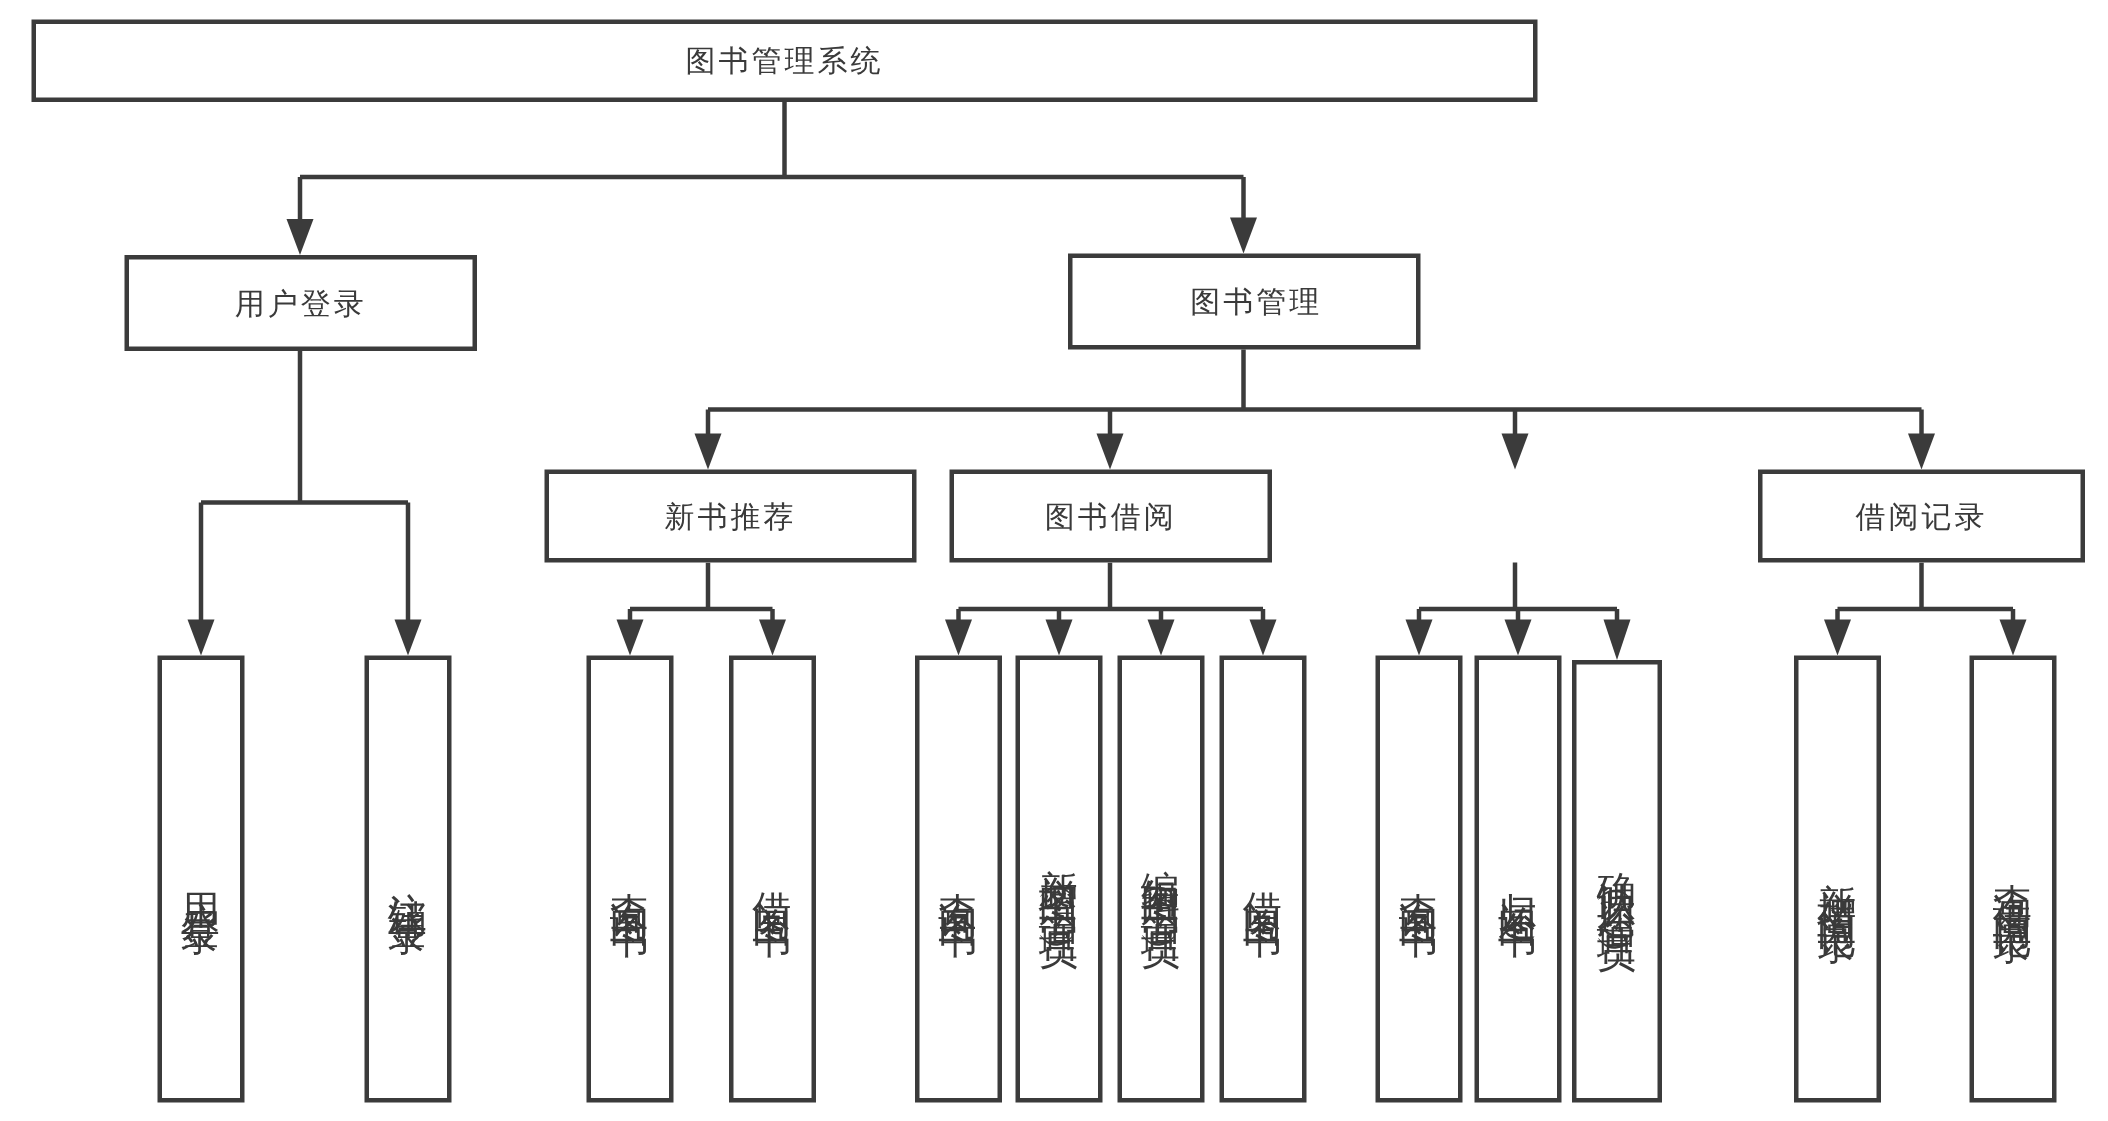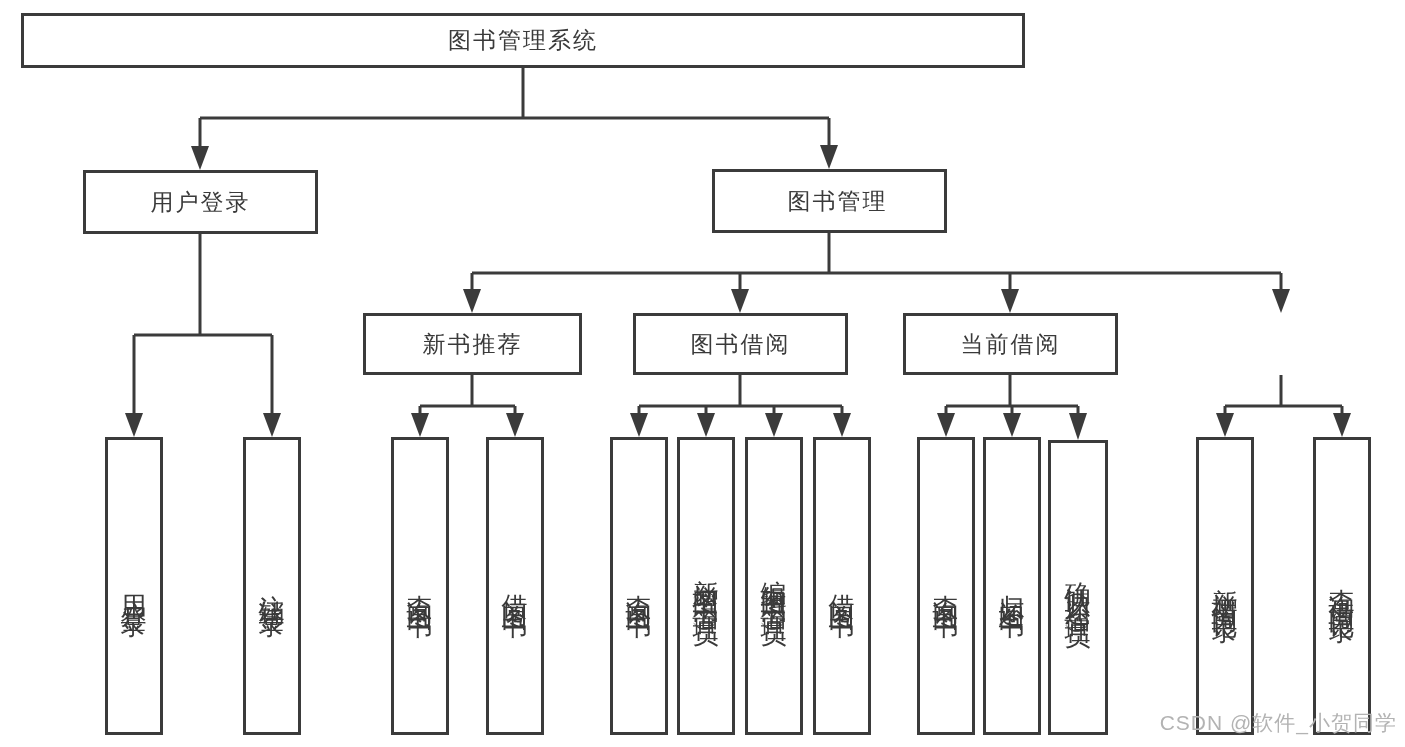--- a/index.html
+++ b/index.html
@@ -6,21 +6,21 @@
   .stage{
     position:relative;width:1405px;height:747px;background:#ffffff;
     font-family:"Liberation Sans","DejaVu Sans",sans-serif;overflow:hidden;
   }
   .wires{position:absolute;left:0;top:0;width:1405px;height:747px;}
   .box{
     position:absolute;box-sizing:border-box;background:#ffffff;
     border:3px solid #3b3b3b;display:flex;align-items:center;justify-content:center;
     color:#3a3a3a;z-index:2;
   }
-  .box.h .label{font-size:23px;letter-spacing:2px;white-space:nowrap;}
+  .box.h .label{font-size:20px;letter-spacing:2px;white-space:nowrap;}
   .box.v .label{
     writing-mode:vertical-rl;text-orientation:mixed;
     font-size:26px;letter-spacing:6px;line-height:1;white-space:nowrap;
   }
   .watermark{
     position:absolute;right:8px;bottom:10px;z-index:3;
     font-size:21px;color:#b3b3b3;letter-spacing:1px;white-space:nowrap;
   }
   line,polyline{stroke:#3b3b3b;stroke-width:3;fill:none;}
   polygon{fill:#3b3b3b;stroke:none;}
@@ -110,28 +110,28 @@
     <span class="label">图书管理系统</span>
   </div>
 
   <div class="box h" style="left:83px;top:170px;width:235px;height:64px;">
     <span class="label">用户登录</span>
   </div>
   <div class="box h" style="left:712px;top:169px;width:235px;height:64px;padding-left:16px;">
     <span class="label">图书管理</span>
   </div>
 
-  <div class="box h" style="left:363px;top:313px;width:219px;height:62px;font-family:Liberation Mono, monospace;">
+  <div class="box h" style="left:363px;top:313px;width:248px;height:62px;font-family:Liberation Mono, monospace;">
     <span class="label">新书推荐</span>
   </div>
   <div class="box h" style="left:633px;top:313px;width:215px;height:62px;justify-content:center;">
     <span class="label">图书借阅</span>
   </div>
-  <div class="box h" style="left:903px;top:313px;width:215px;height:62px;">
-    <span class="label">当前借阅</span>
+  <div class="box h" style="left:1172px;top:313px;width:218px;height:62px;">
+    <span class="label">借阅记录</span>
   </div>
 
   <div class="box v" style="left:105px;top:437px;width:58px;height:298px;">
     <span class="label">用户登录</span>
   </div>
   <div class="box v" style="left:243px;top:437px;width:58px;height:298px;">
     <span class="label">注销登录</span>
   </div>
 
   <div class="box v" style="left:391px;top:437px;width:58px;height:298px;">
@@ -164,14 +164,13 @@
     <span class="label">确认归还（管理员）</span>
   </div>
 
   <div class="box v" style="left:1196px;top:437px;width:58px;height:298px;">
     <span class="label">新增借阅记录</span>
   </div>
   <div class="box v" style="left:1313px;top:437px;width:58px;height:298px;">
     <span class="label">查询借阅记录</span>
   </div>
 
-  <div class="watermark">CSDN @软件_小贺同学</div>
 </div>
 
 </body></html>

